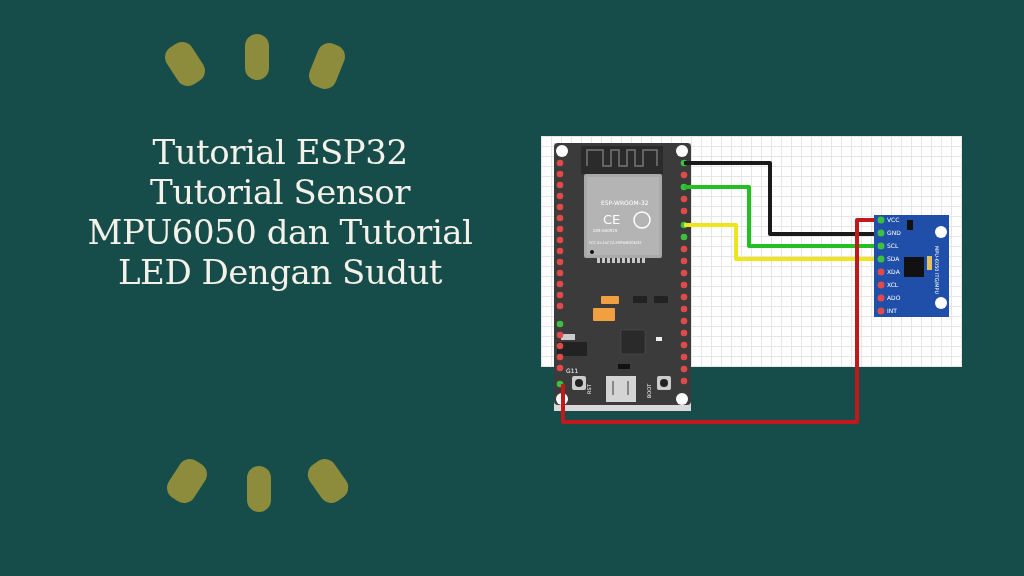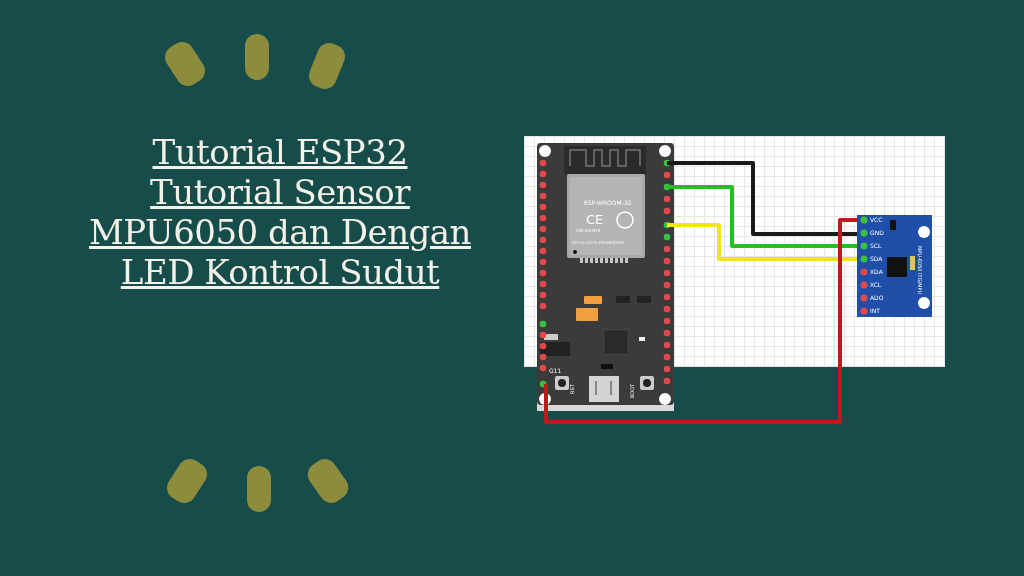--- a/index.html
+++ b/index.html
@@ -1,41 +1,41 @@
 <!DOCTYPE html>
 <html><head>
   <meta charset="utf-8">
   <style>
     html, body { margin:0; padding:0; }
     body { width:1024px; height:576px; background:#164d4a; position:relative; overflow:hidden; font-family:"DejaVu Serif", serif; }
     .pill { position:absolute; background:#8c8c3c; border-radius:12px; }
-    .title { position:absolute; left:80px; top:132px; width:400px; text-align:center; color:#f4f1e8; font-family:"DejaVu Serif", serif; font-weight:300; font-size:34px; line-height:40px; letter-spacing:-0.5px;text-decoration:underline; }
+    .title { position:absolute; left:80px; top:132px; width:400px; text-align:center; color:#f4f1e8; font-family:"DejaVu Serif", serif; font-weight:300; font-size:34px; line-height:40px; letter-spacing:-0.5px; }
     .title div { white-space:nowrap; }
-    .panel { position:absolute; left:524px; top:136px; width:421px; height:231px; background:#ffffff;
+    .panel { position:absolute; left:541px; top:136px; width:421px; height:231px; background:#ffffff;
       background-image: linear-gradient(#e6e6e6 1px, transparent 1px), linear-gradient(90deg, #e6e6e6 1px, transparent 1px);
       background-size: 10px 10px; }
     .svgwrap { position:absolute; left:0; top:0; }
     .lbl { font-family:"DejaVu Sans", sans-serif; }
   </style>
 </head>
 <body>
 
 <div class="pill" style="left:170px;top:42px;width:30px;height:44px;transform:rotate(-33deg);"></div>
 <div class="pill" style="left:245px;top:34px;width:24px;height:46px;"></div>
 <div class="pill" style="left:313px;top:43px;width:28px;height:46px;transform:rotate(22deg);"></div>
 
 <div class="pill" style="left:172px;top:459px;width:30px;height:44px;transform:rotate(33deg);"></div>
 <div class="pill" style="left:247px;top:466px;width:24px;height:46px;"></div>
 <div class="pill" style="left:313px;top:459px;width:30px;height:44px;transform:rotate(-35deg);"></div>
 
 <div class="title">
   <div>Tutorial ESP32</div>
   <div>Tutorial Sensor</div>
-  <div>MPU6050 dan Dengan</div>
-  <div>LED Kontrol Sudut</div>
+  <div>MPU6050 dan Tutorial</div>
+  <div>LED Dengan Sudut</div>
 </div>
 
 <div class="panel">
   <svg class="svgwrap" width="421" height="303" viewBox="0 0 421 303">
 
     <g>
       <rect x="13" y="7" width="137" height="268" fill="#d9d9d9"></rect>
       <rect x="13" y="7" width="137" height="262" rx="4" fill="#3b3b3b"></rect>
 
       <circle cx="21" cy="15" r="6" fill="#fff"></circle>

